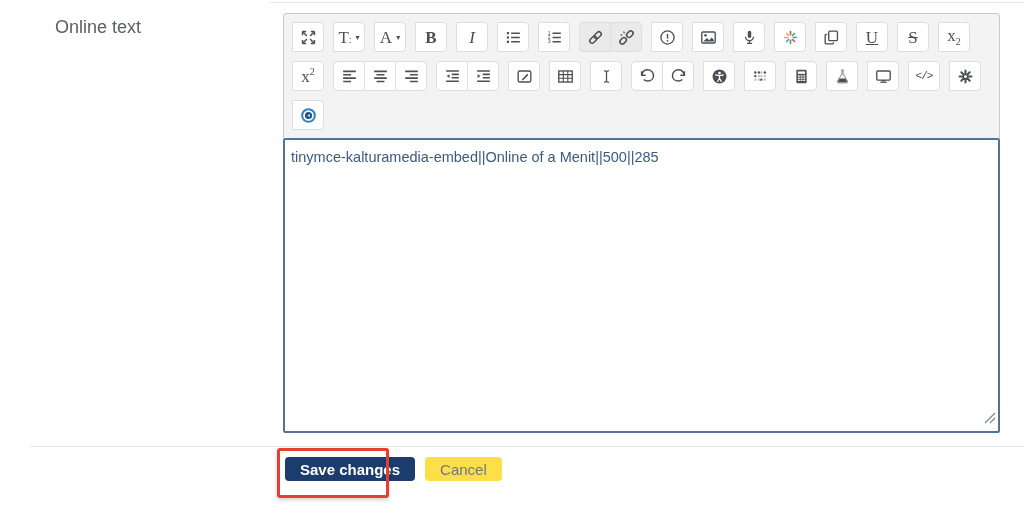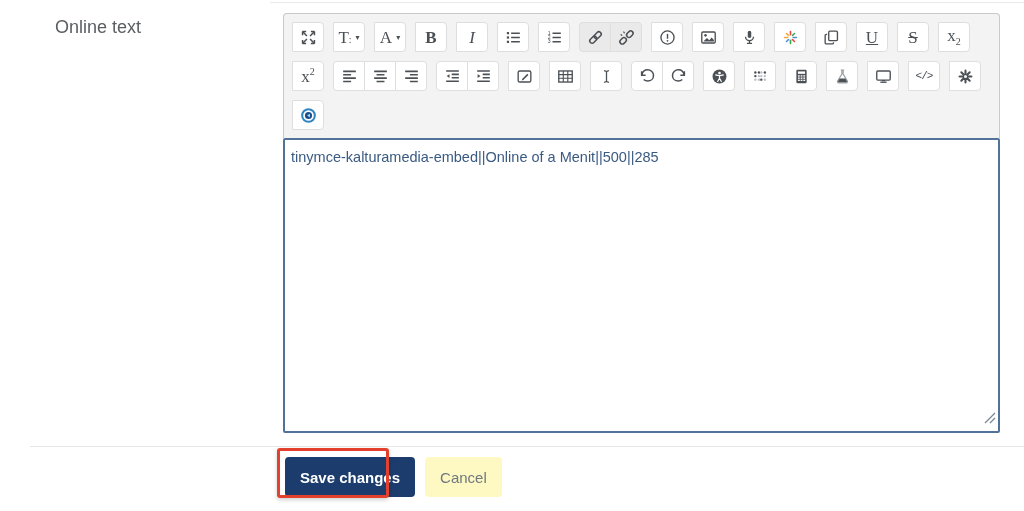--- a/index.html
+++ b/index.html
@@ -50,25 +50,25 @@
   .sq{
     text-decoration-style:wavy;
     text-decoration-color:#e0442e;text-decoration-thickness:1px;
     text-underline-offset:3px;
   }
   #resize-handle{position:absolute;right:2px;bottom:2px;cursor:nwse-resize;}
 
   
   #actions{position:absolute;left:285px;top:457px;display:flex;gap:10px;}
   .btn{
-    height:40px;border:none;border-radius:4px;padding:0 15px;font-size:15px;
+    height:24px;border:none;border-radius:4px;padding:0 15px;font-size:15px;
     font-family:"Liberation Sans",sans-serif;cursor:pointer;
   }
   #save-btn{background:#1b3c6c;color:#fff;font-weight:bold;}
-  #cancel-btn{background:#fef9c3;color:#70787f;}
+  #cancel-btn{background:#fde047;color:#70787f;}
 
   
   #annotation{
     position:absolute;left:277px;top:448px;width:112px;height:50px;
     box-sizing:border-box;border:3px solid #e3402e;border-radius:3px;
     pointer-events:none;box-shadow:0 2px 4px rgba(0,0,0,0.18);
   }
 </style>
 </head>
 <body>

